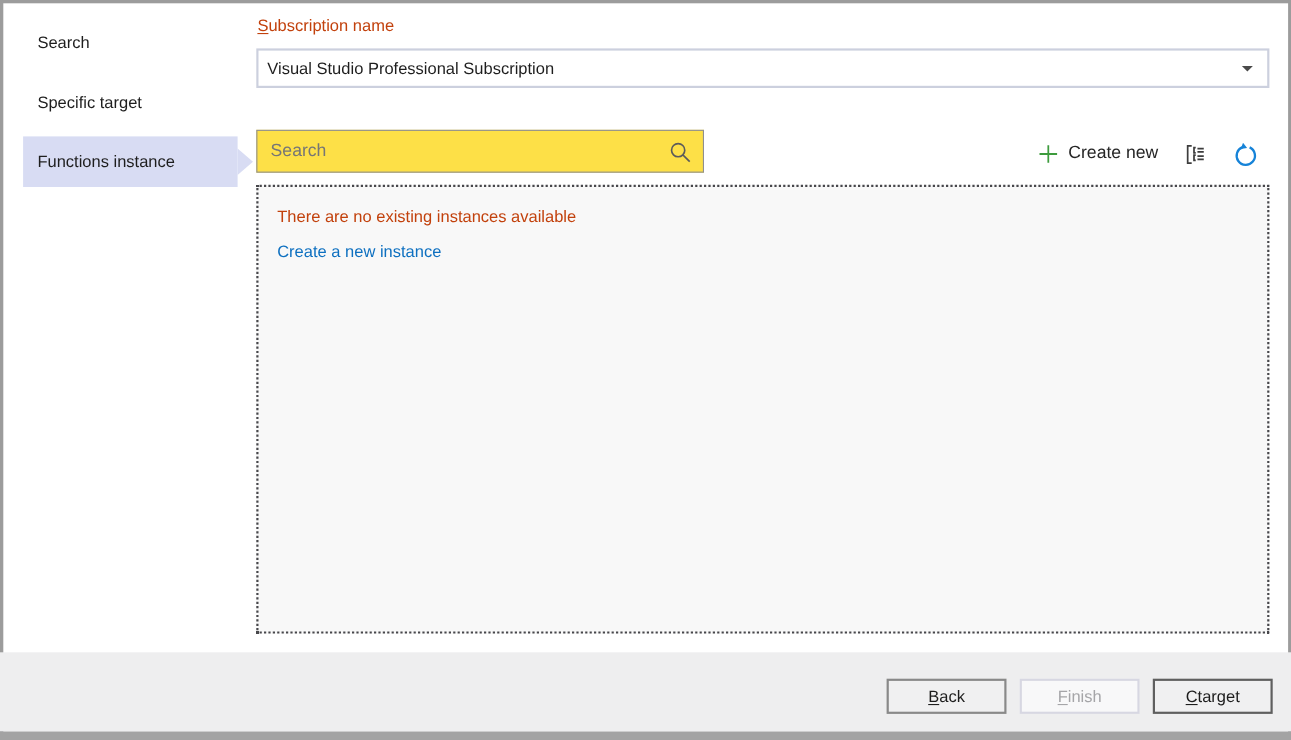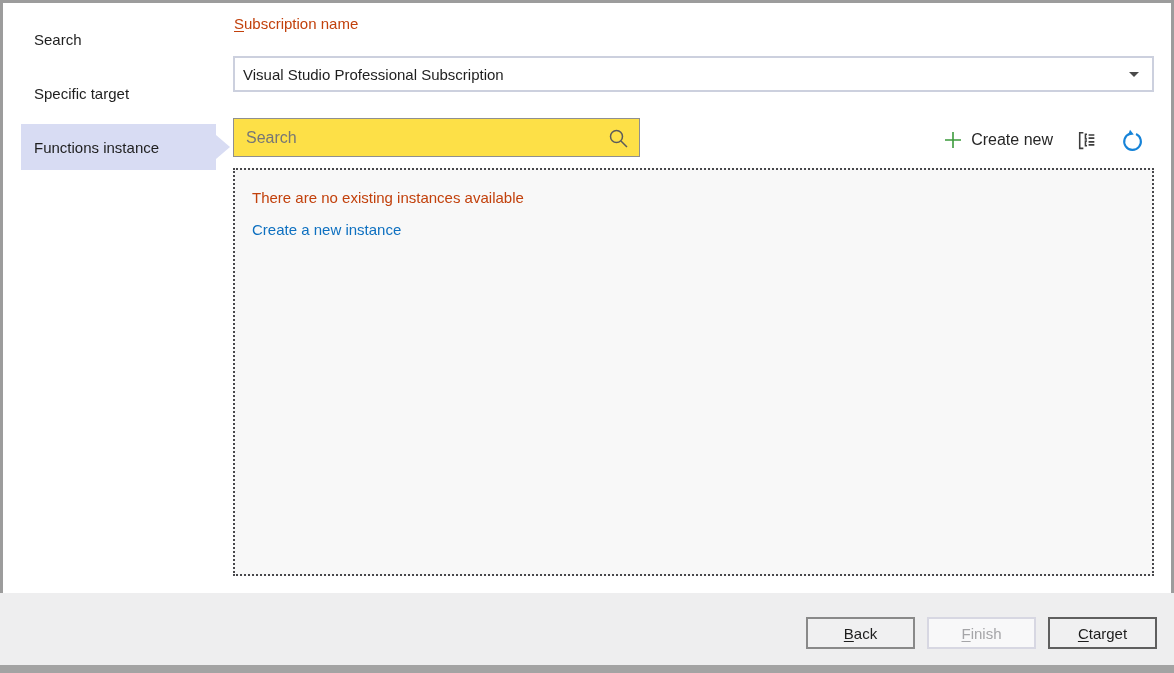--- a/index.html
+++ b/index.html
@@ -49,21 +49,20 @@
   .field-label { position:absolute; left:1px; top:12px; font-size:15px; color:#c2410c; }
   .ak { text-decoration:underline; text-underline-offset:2px; }
 
   .dropdown {
     position:absolute; left:0; top:41px; width:921px; height:36px;
     background:#ffffff; border:2px solid #ccd0de;
     display:flex; align-items:center;
     padding:0 30px 0 8px;
     font-size:15px; color:#1e1e1e;
     cursor:default;
-    margin-top:12px;
   }
   .dropdown-caret {
     position:absolute; right:13px; top:14px;
     width:0; height:0;
     border-left:5px solid transparent;
     border-right:5px solid transparent;
     border-top:5px solid #4a4a4a;
   }
 
   .search-box {

